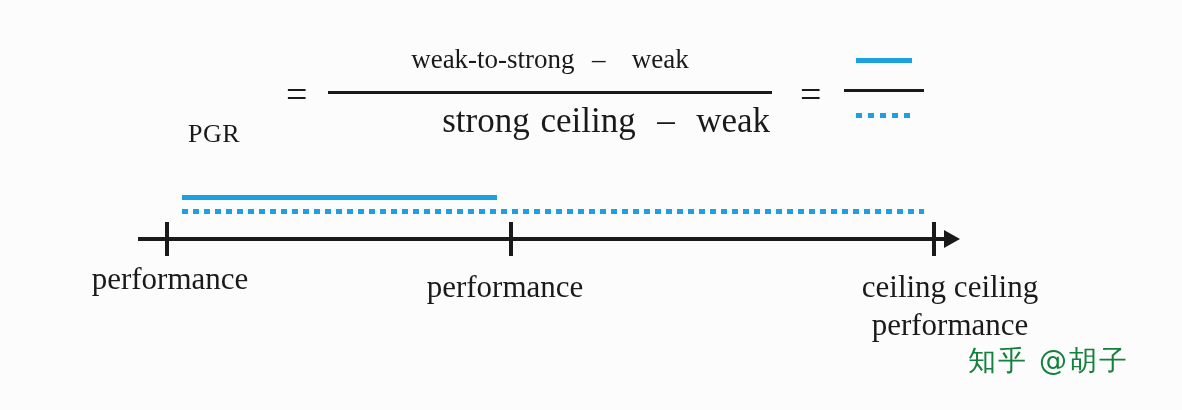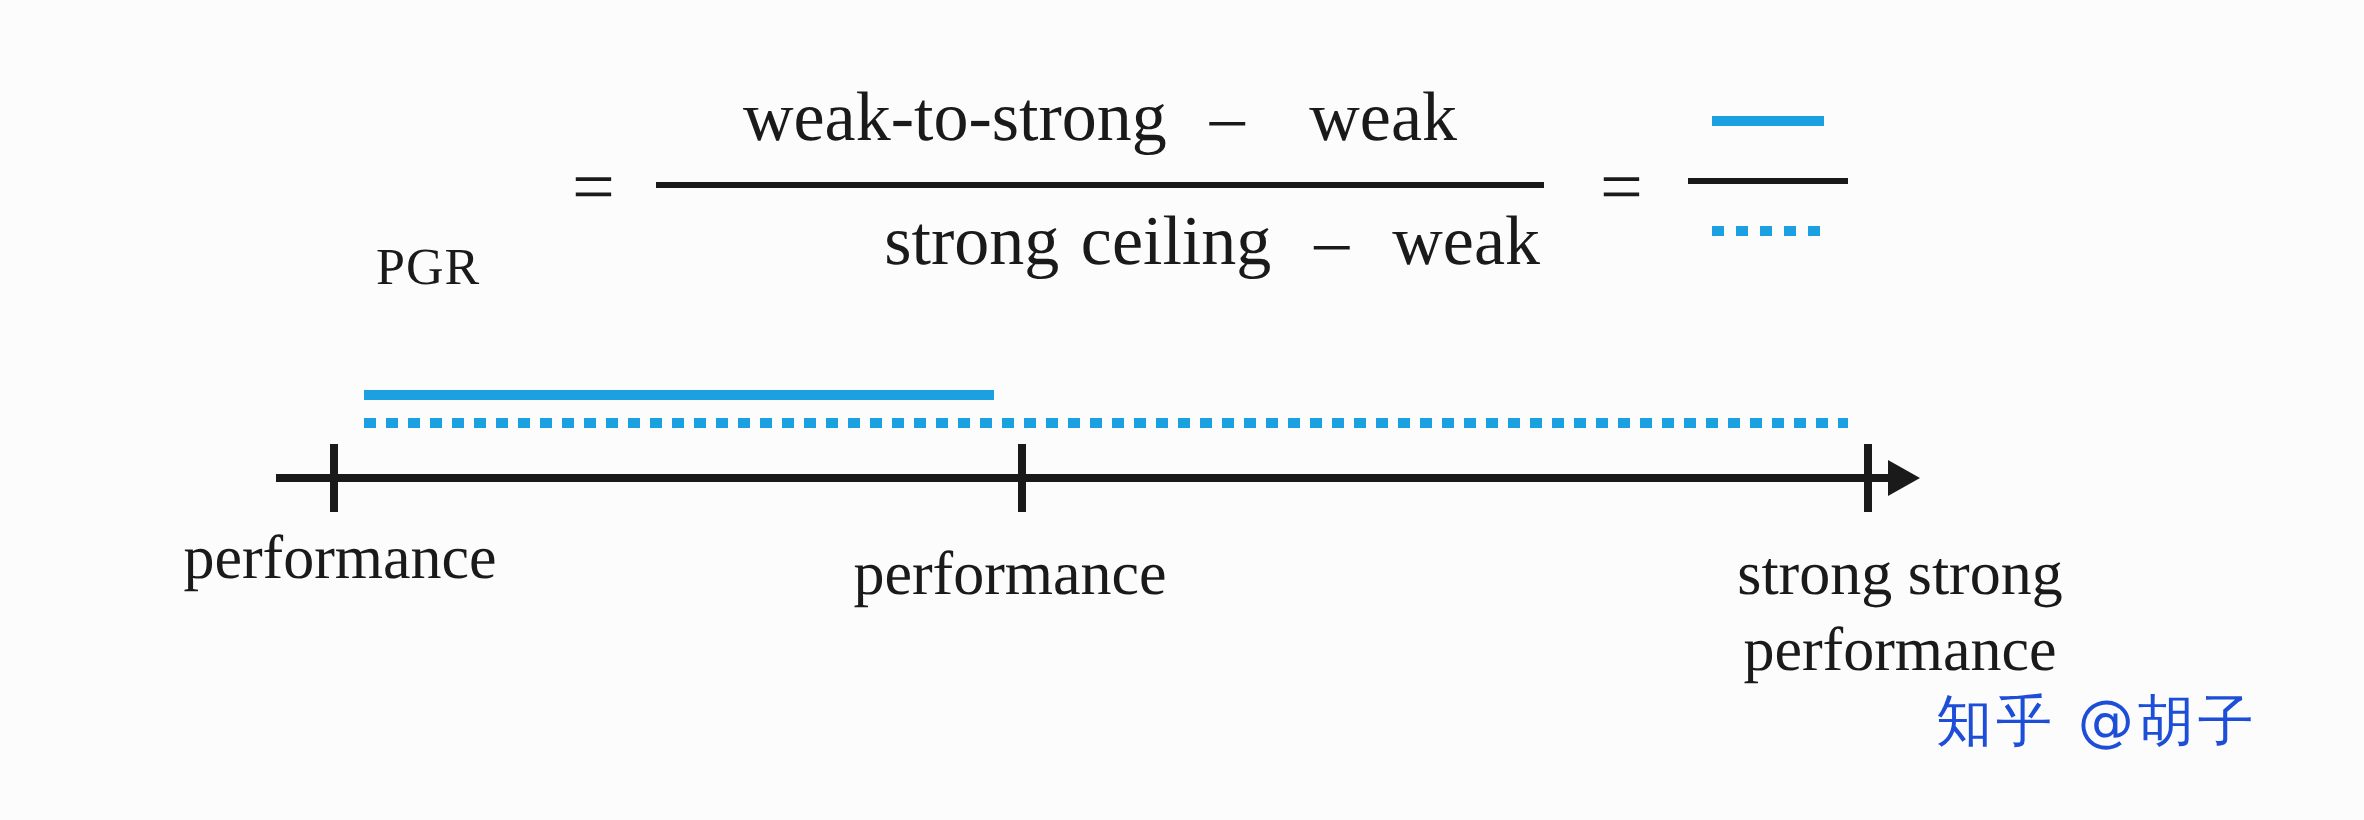--- a/index.html
+++ b/index.html
@@ -6,40 +6,40 @@
     body {
       width: 1182px; height: 410px; overflow: hidden;
       background: #fcfcfc; position: relative;
       font-family: "DejaVu Serif", "Liberation Serif", serif;
       color: #1a1a1a;
     }
     .abs { position: absolute; }
     .serif { font-family: "Liberation Serif", "DejaVu Serif", serif; }
     .pgr-label { left: 188px; top: 72px; font-size: 26px; line-height: 44px; letter-spacing: 0.5px; margin-top: 40px; }
     .eq1 { left: 286px; top: 72px; font-size: 38px; line-height: 44px; }
-    .num { left: 330px; top: 38px; width: 440px; text-align: center; font-size: 35px; line-height: 42px; word-spacing: 2px; }
+    .num { left: 330px; top: 38px; width: 440px; text-align: center; font-size: 27px; line-height: 42px; word-spacing: 2px; }
     .den { left: 330px; top: 100px; width: 440px; text-align: right; font-size: 35px; line-height: 42px; word-spacing: 2px; }
     .fracbar { left: 328px; top: 91px; width: 444px; height: 3px; background: #1a1a1a; }
     .eq2 { left: 800px; top: 72px; font-size: 38px; line-height: 44px; }
     .mini-solid { left: 856px; top: 58px; width: 56px; height: 5px; background: #1ba1e2; }
     .mini-bar { left: 844px; top: 89px; width: 80px; height: 3px; background: #1a1a1a; }
     .mini-dot { left: 856px; top: 113px; width: 56px; height: 5px;
       background: repeating-linear-gradient(90deg, #1ba1e2 0 6px, transparent 6px 12px); }
     .solid-line { left: 182px; top: 195px; width: 315px; height: 5px; background: #1ba1e2; }
     .dotted-line { left: 182px; top: 209px; width: 742px; height: 5px;
       background: repeating-linear-gradient(90deg, #1ba1e2 0 6px, transparent 6px 11px); }
     .axis { left: 138px; top: 237px; width: 810px; height: 4px; background: #1a1a1a; }
     .arrowhead { left: 944px; top: 230px; width: 0; height: 0;
       border-top: 9px solid transparent; border-bottom: 9px solid transparent; border-left: 16px solid #1a1a1a; }
     .tick { width: 4px; height: 34px; top: 222px; background: #1a1a1a; }
     .label { font-size: 31px; line-height: 38px; text-align: center; }
     .lbl-weak { left: 40px; top: 260px; width: 260px; }
     .lbl-w2s { left: 355px; top: 268px; width: 300px; }
     .lbl-ceiling { left: 810px; top: 268px; width: 280px; }
-    .watermark { left: 968px; top: 342px; font-family: "DejaVu Sans", sans-serif; font-size: 28px; color: #1d4ed8; letter-spacing: 2px; }
+    .watermark { left: 968px; top: 342px; font-family: "DejaVu Sans", sans-serif; font-size: 28px; color: #15803d; letter-spacing: 2px; }
   </style>
 </head>
 <body>
 
 <div>
   <div class="abs serif pgr-label">PGR</div>
   <div class="abs serif eq1">=</div>
   <div class="abs serif num" style="white-space:pre;">weak-to-strong  –   weak</div>
   <div class="abs fracbar"></div>
   <div class="abs serif den" style="white-space:pre;">strong ceiling  –  weak</div>
@@ -58,18 +58,18 @@
   <div class="abs tick" style="left:509px;"></div>
   <div class="abs tick" style="left:932px;"></div>
 
   <div class="abs serif label lbl-weak">
     <div>performance</div>
   </div>
   <div class="abs serif label lbl-w2s">
     <div>performance</div>
   </div>
   <div class="abs serif label lbl-ceiling">
-    <div>strong strong</div>
+    <div>ceiling ceiling</div>
     <div>performance</div>
   </div>
 </div>
 
 <div class="abs watermark">知乎 @胡子</div>
 
 </body></html>

